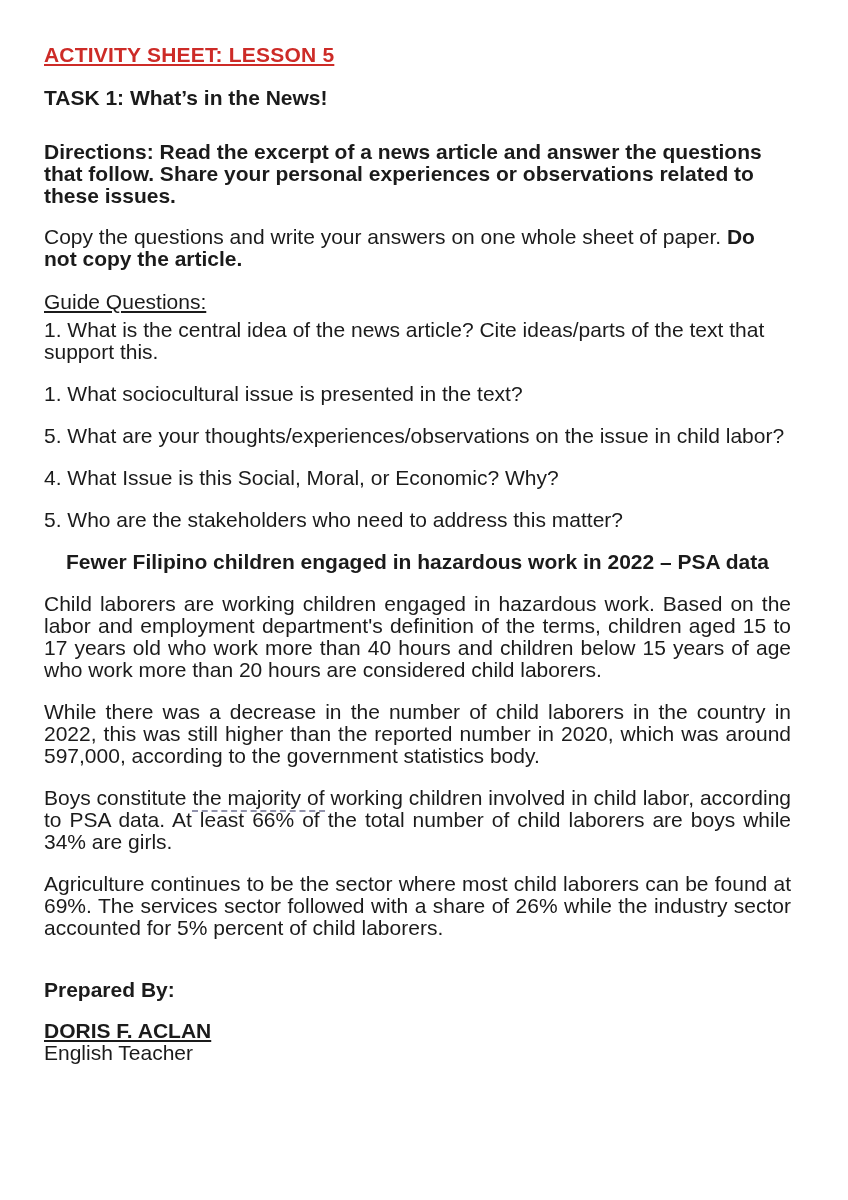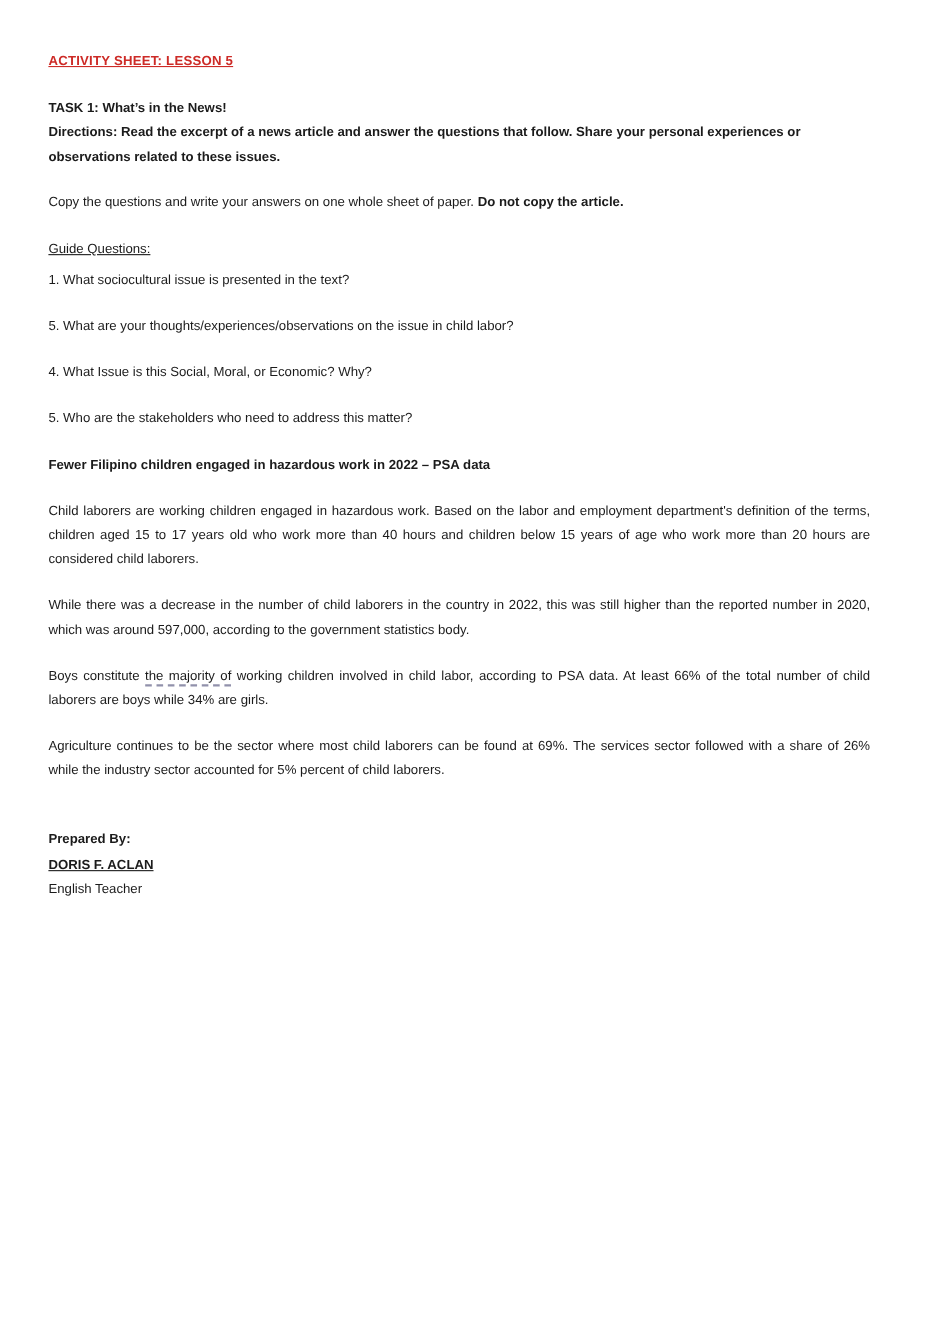--- a/index.html
+++ b/index.html
@@ -7,70 +7,71 @@
     padding: 0;
     background: #ffffff;
   }
   .page {
     width: 848px;
     height: 1160px;
     box-sizing: border-box;
     background: #ffffff;
     padding: 44px 57px 0 44px;
     font-family: "Liberation Sans", sans-serif;
-    font-size: 12px;
+    font-size: 21px;
     line-height: 22px;
     color: #1b1b1b;
     overflow: hidden;
   }
   .doc-title {
     color: #cd2b27;
     font-weight: bold;
     text-decoration: underline;
     margin-bottom: 21px;
     letter-spacing: 0.2px;
   }
   .task-heading {
     font-weight: bold;
   }
   .directions {
     font-weight: bold;
     margin-bottom: 19px;
+    margin-top: 32px;
   }
   .copy-note {
     margin-bottom: 21px;
   }
   .copy-note .bold {
     font-weight: bold;
   }
   .guide-heading {
     text-decoration: underline;
     margin-bottom: 6px;
   }
   .question {
     margin-bottom: 20px;
   }
   .article-title {
     font-weight: bold;
-    text-align: left;
+    text-align: center;
     margin-top: 0;
     margin-bottom: 20px;
   }
   .article-para {
     text-align: justify;
     margin-bottom: 20px;
   }
   .dashed-underline {
     border-bottom: 2px dashed #9191ab;
     padding-bottom: 1px;
   }
   .footer-prepared {
     font-weight: bold;
     margin-top: 40px;
-    margin-bottom: 2px;
+    margin-bottom: 19px;
   }
   .footer-name {
     font-weight: bold;
     text-decoration: underline;
   }
   .footer-role {
     margin-top: 0;
   }
 </style>
 </head>
@@ -83,20 +84,21 @@
   <div class="task-heading">TASK 1: What’s in the News!</div>
 
   <div class="directions">Directions: Read the excerpt of a news article and answer the questions that follow. Share your personal experiences or observations related to these issues.</div>
 
   <div class="copy-note">
     <span>Copy the questions and write your answers on one whole sheet of paper. </span><span class="bold">Do not copy the article.</span>
   </div>
 
   <div class="guide-heading">Guide Questions:</div>
 
+  <div class="question">1. What is the central idea of the news article? Cite ideas/parts of the text that support this.</div>
   <div class="question">1. What sociocultural issue is presented in the text?</div>
   <div class="question">5. What are your thoughts/experiences/observations on the issue in child labor?</div>
   <div class="question">4. What Issue is this Social, Moral, or Economic? Why?</div>
   <div class="question">5. Who are the stakeholders who need to address this matter?</div>
 
   <div class="article-title">Fewer Filipino children engaged in hazardous work in 2022 – PSA data</div>
 
 
   <div class="article-para">Child laborers are working children engaged in hazardous work. Based on the labor and employment department's definition of the terms, children aged 15 to 17 years old who work more than 40 hours and children below 15 years of age who work more than 20 hours are considered child laborers.</div>
 

